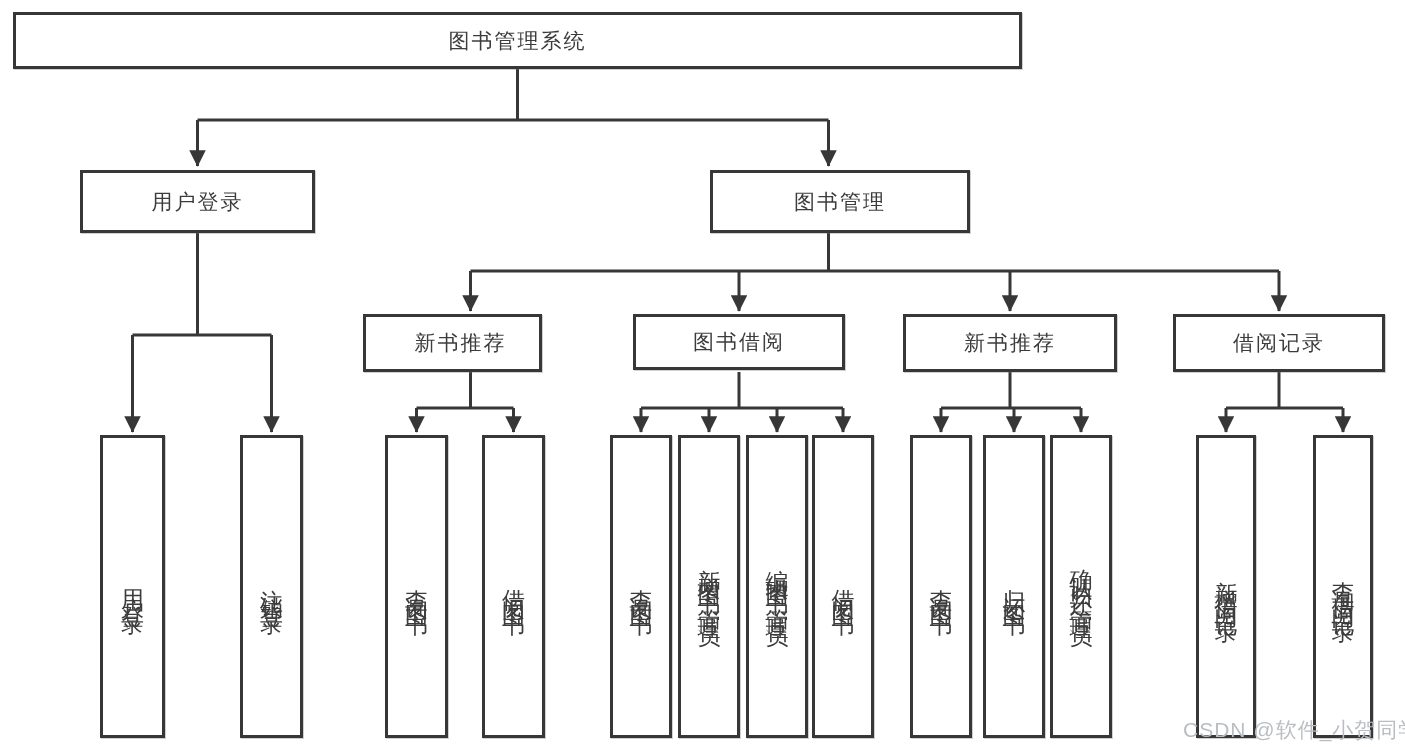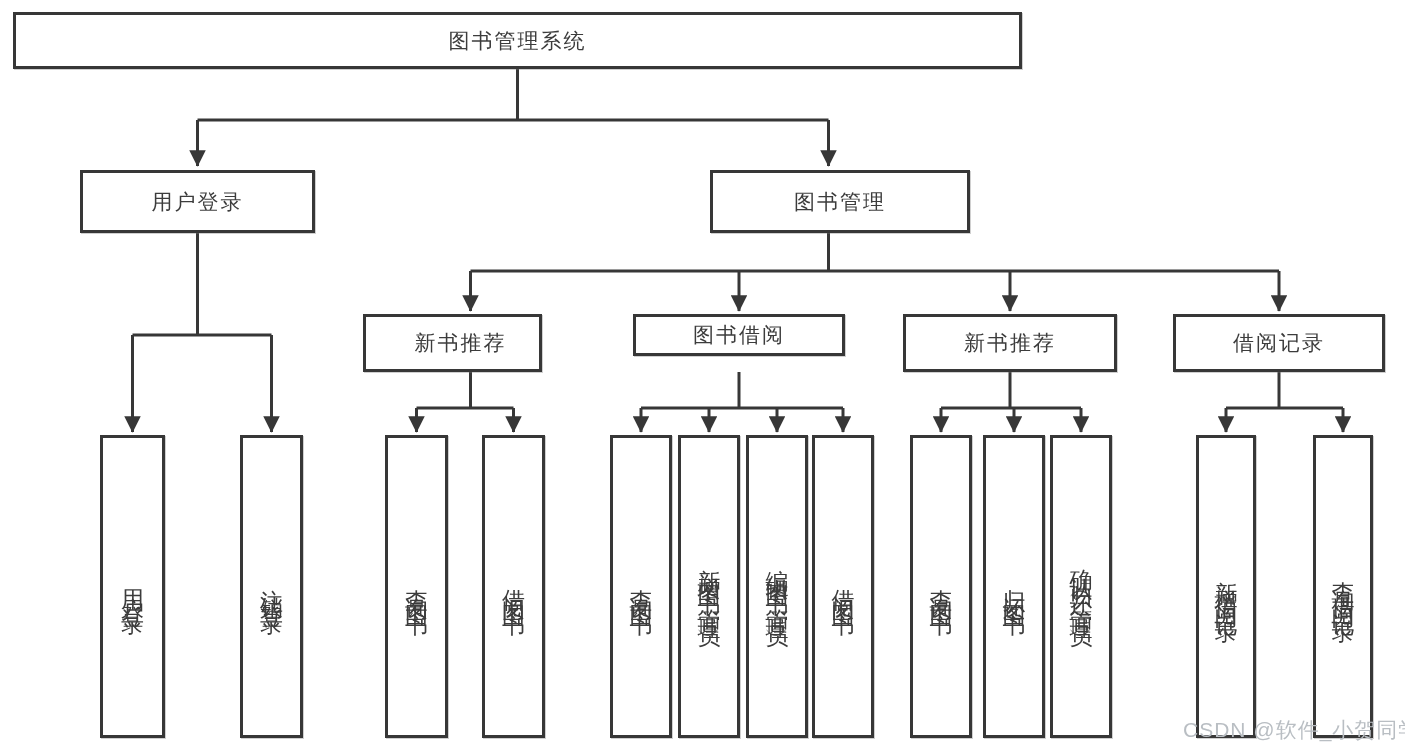--- a/index.html
+++ b/index.html
@@ -121,21 +121,21 @@
   <div class="box hbox" style="left:80px; top:170px; width:235px; height:63px;">
     <span>用户登录</span>
   </div>
   <div class="box hbox" style="left:710px; top:170px; width:260px; height:63px;align-items:center;">
     <span>图书管理</span>
   </div>
 
   <div class="box hbox" style="left:363px; top:314px; width:179px; height:58px;padding-left:16px;">
     <span>新书推荐</span>
   </div>
-  <div class="box hbox" style="left:633px; top:314px; width:212px; height:42px;">
+  <div class="box hbox" style="left:633px; top:314px; width:212px; height:56px;">
     <span>图书借阅</span>
   </div>
   <div class="box hbox" style="left:903px; top:314px; width:214px; height:58px;">
     <span>新书推荐</span>
   </div>
   <div class="box hbox" style="left:1173px; top:314px; width:212px; height:58px;">
     <span>借阅记录</span>
   </div>
 
   <div class="box leaf" style="left:100px; top:435px; width:65px; height:303px;">

